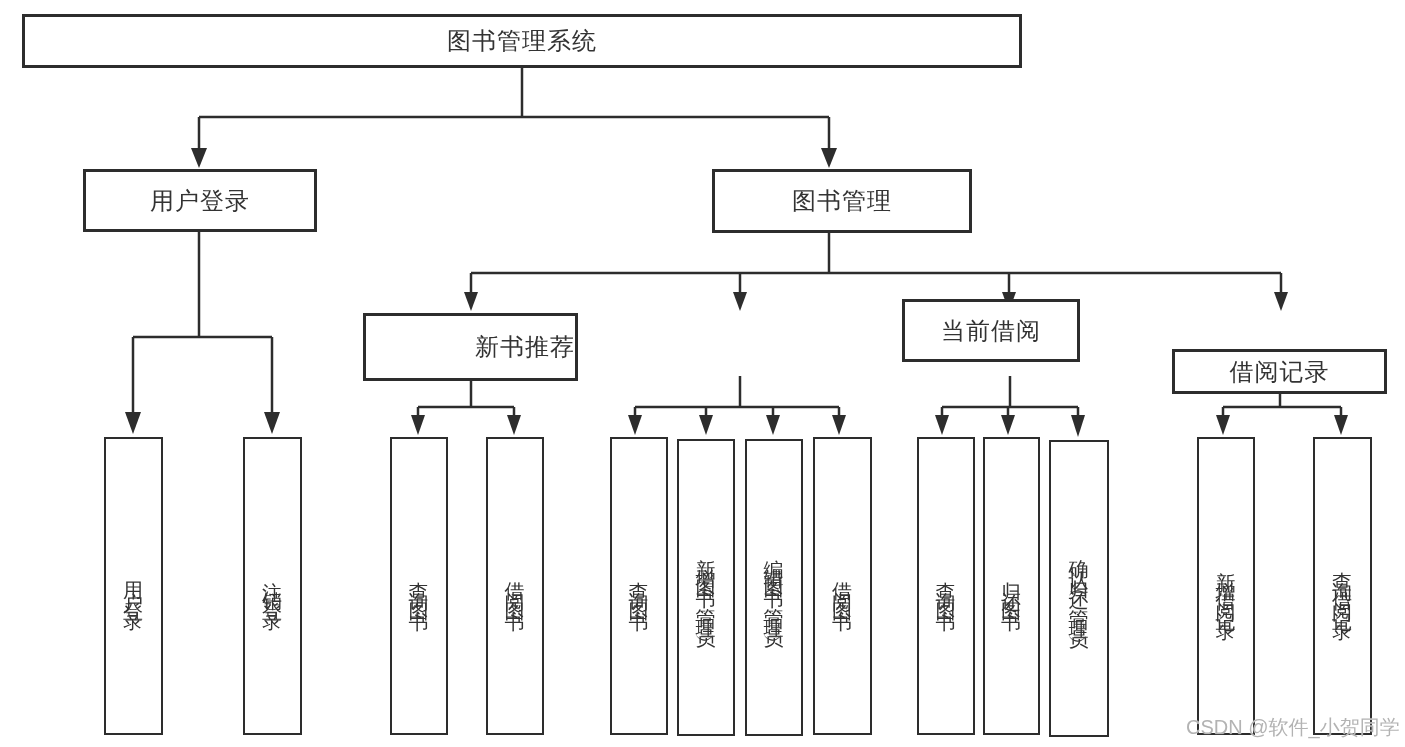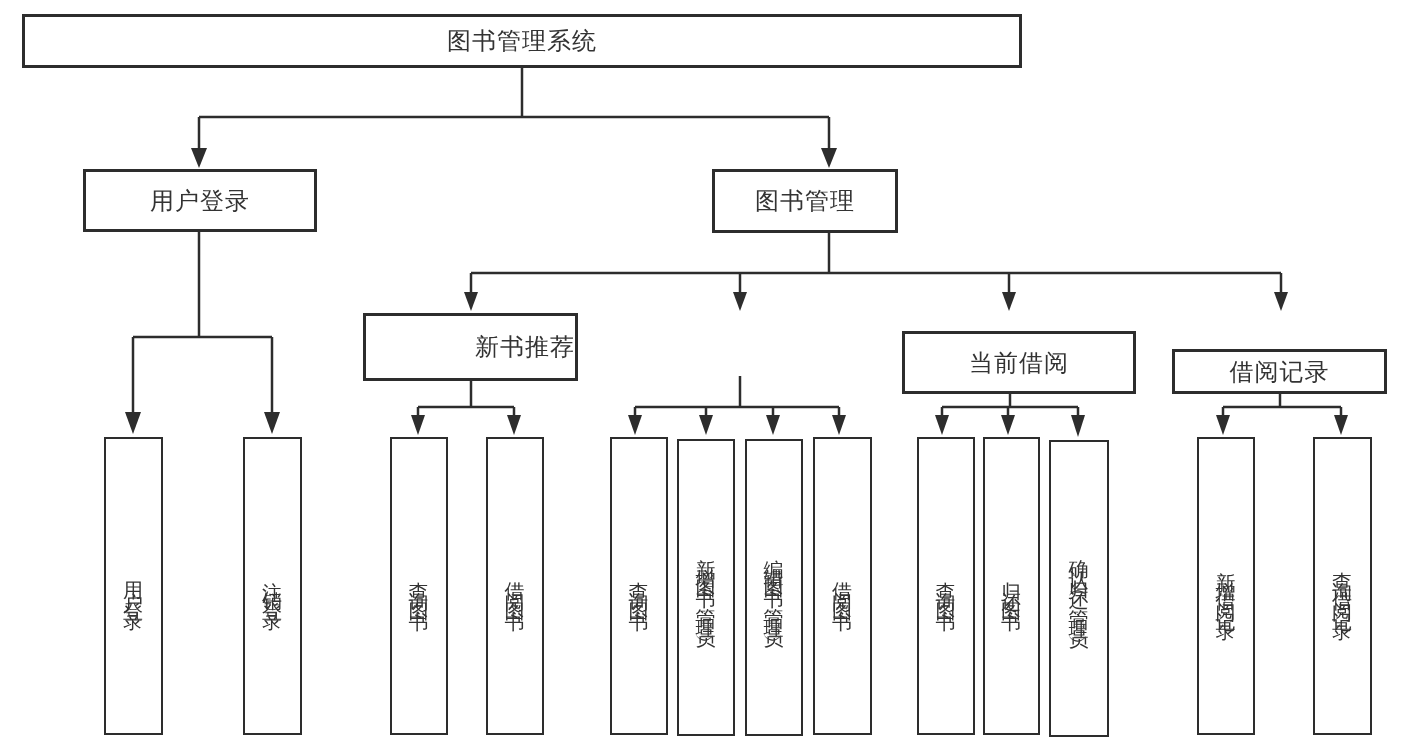--- a/index.html
+++ b/index.html
@@ -129,28 +129,28 @@
       <polygon points="1334,415 1348,415 1341,435" fill="currentColor" stroke="none"></polygon>
   </svg>
 
   <div class="node hlabel" style="left:22px; top:14px; width:1000px; height:54px;">
     <span>图书管理系统</span>
   </div>
 
   <div class="node hlabel" style="left:83px; top:169px; width:234px; height:63px;">
     <span>用户登录</span>
   </div>
-  <div class="node hlabel" style="left:712px; top:169px; width:186px; height:64px;">
+  <div class="node hlabel" style="left:712px; top:169px; width:260px; height:64px;">
     <span>图书管理</span>
   </div>
 
   <div class="node hlabel" style="left:363px; top:313px; width:215px; height:68px;justify-content:flex-end;">
     <span>新书推荐</span>
   </div>
-  <div class="node hlabel" style="left:902px; top:331px; width:234px; height:63px;">
+  <div class="node hlabel" style="left:902px; top:299px; width:178px; height:63px;">
     <span>当前借阅</span>
   </div>
   <div class="node hlabel" style="left:1172px; top:313px; width:215px; height:45px;margin-top:36px;">
     <span>借阅记录</span>
   </div>
 
   <div class="node leaf" style="left:104px; top:437px; width:59px; height:298px;">
     <span class="vtext">用户登录</span>
   </div>
   <div class="node leaf" style="left:243px; top:437px; width:59px; height:298px;">
@@ -187,14 +187,15 @@
     <span class="vtext">确认归还（管理员）</span>
   </div>
 
   <div class="node leaf" style="left:1197px; top:437px; width:58px; height:298px;">
     <span class="vtext">新增借阅记录</span>
   </div>
   <div class="node leaf" style="left:1313px; top:437px; width:59px; height:298px;">
     <span class="vtext">查询借阅记录</span>
   </div>
 
+  <div class="watermark">CSDN @软件_小贺同学</div>
 
 </div>
 
 </body></html>

